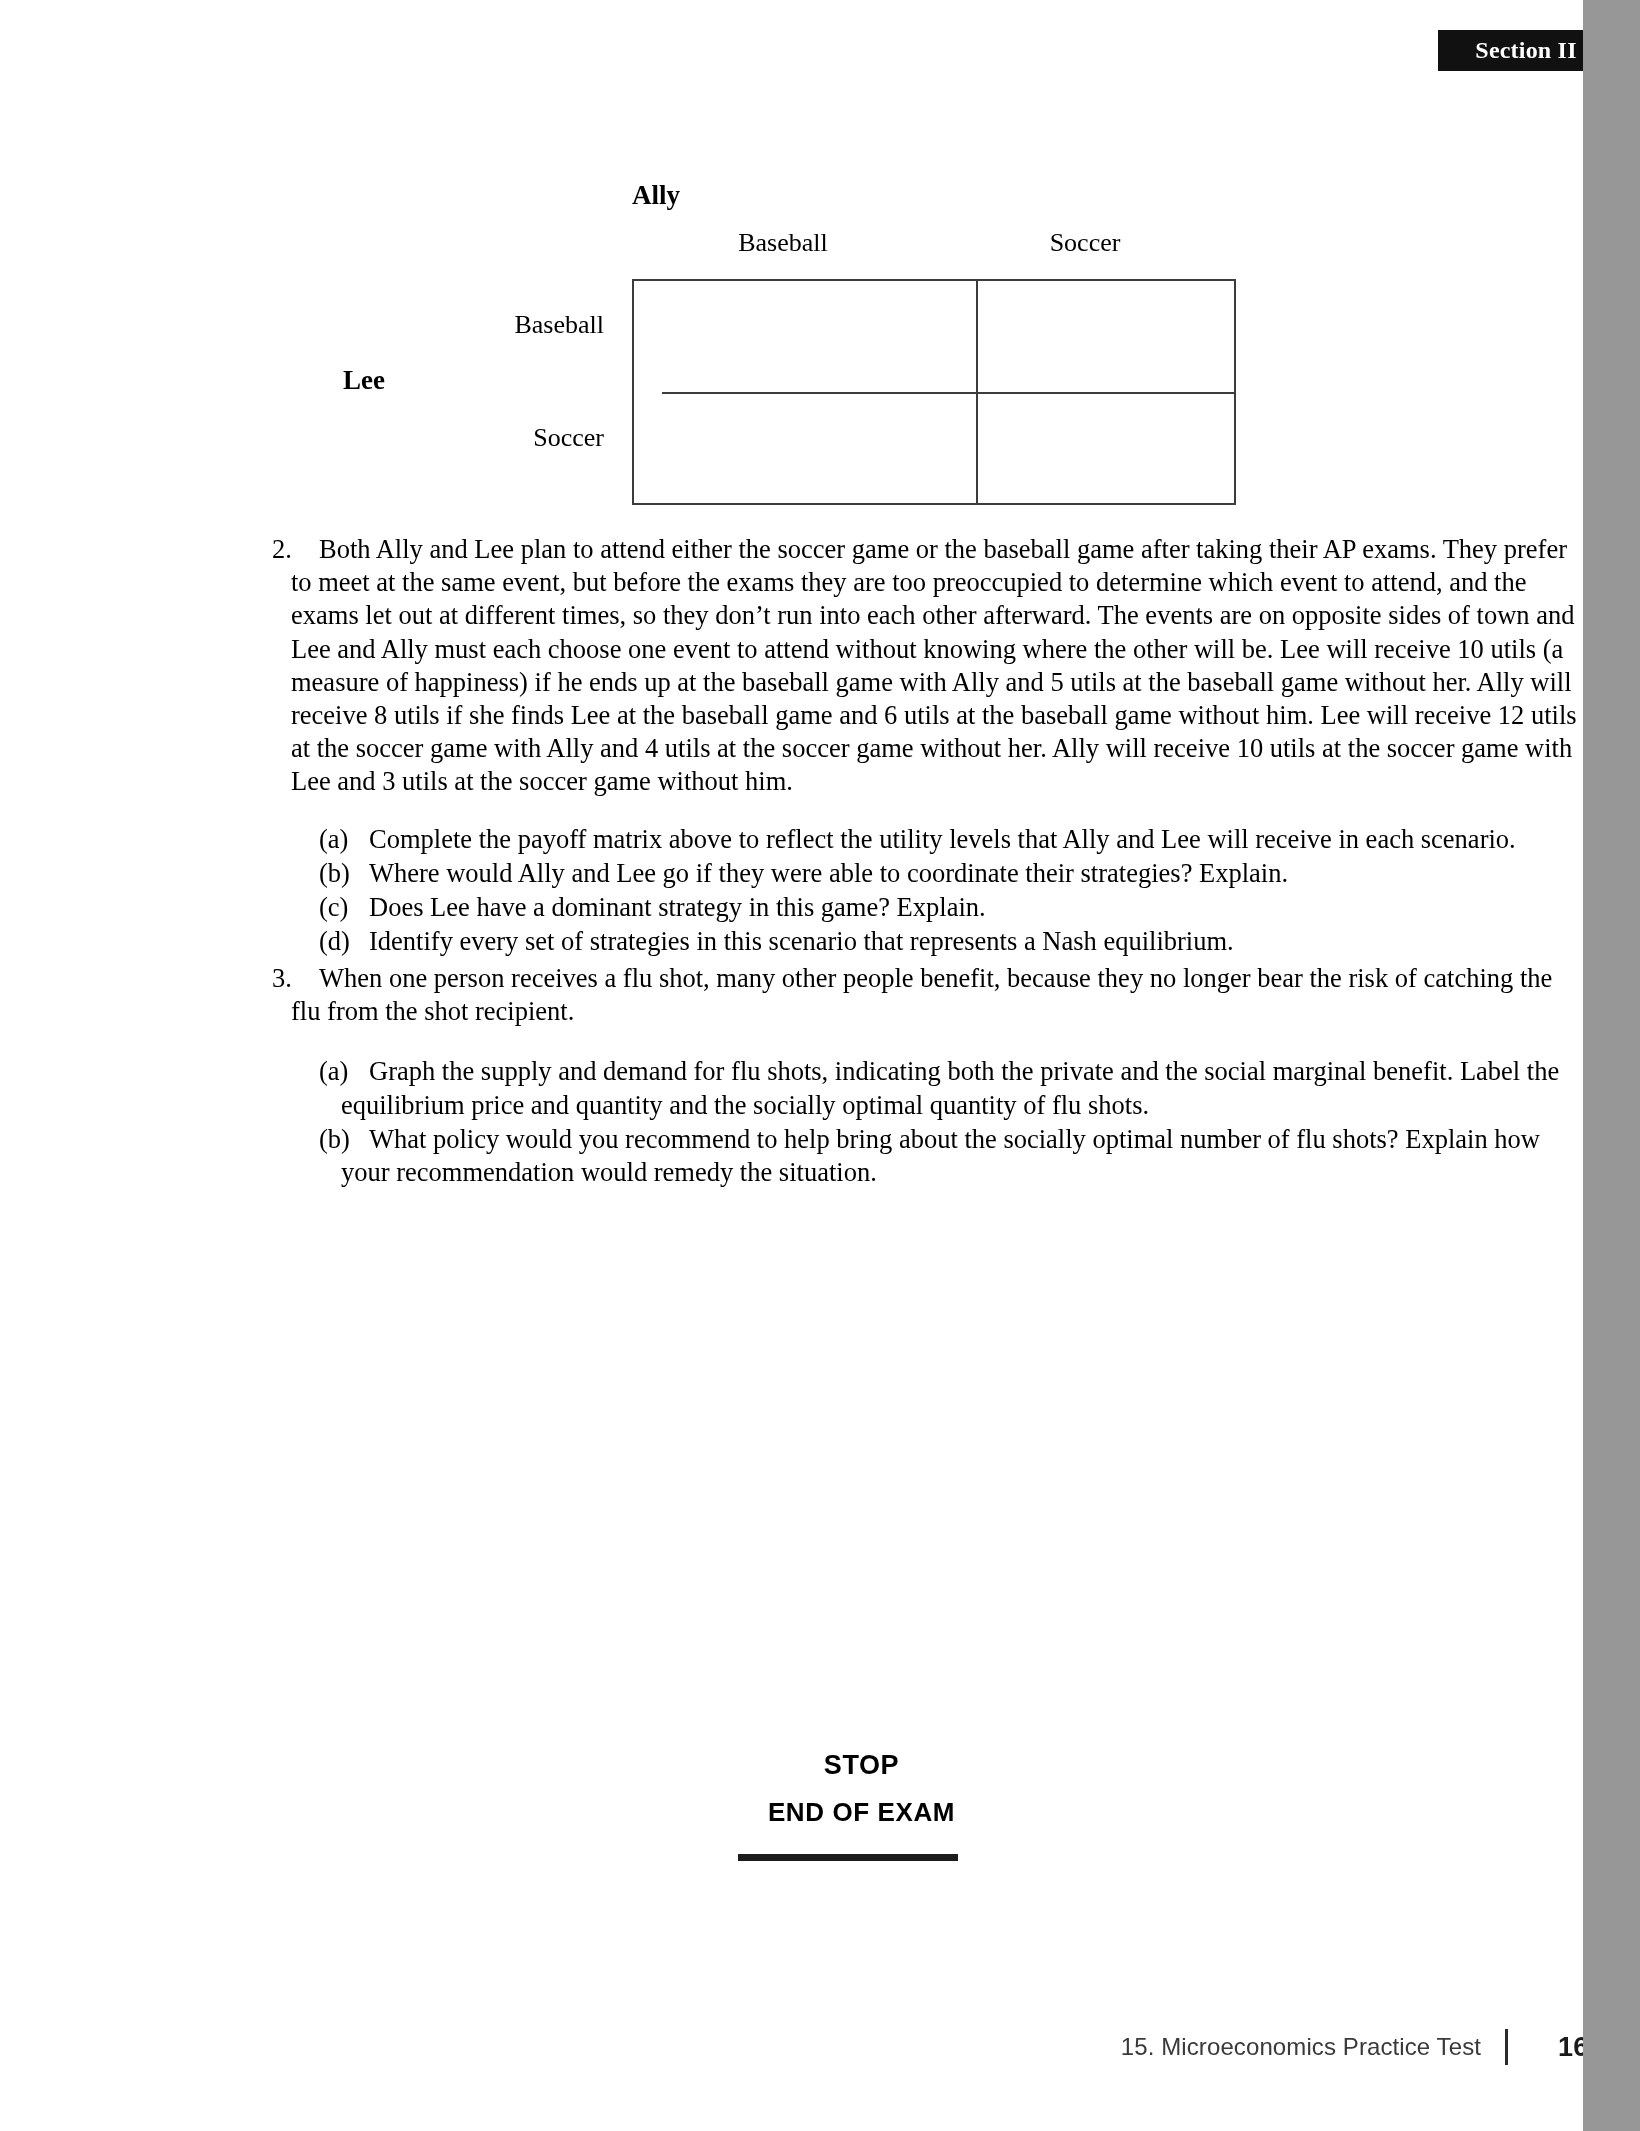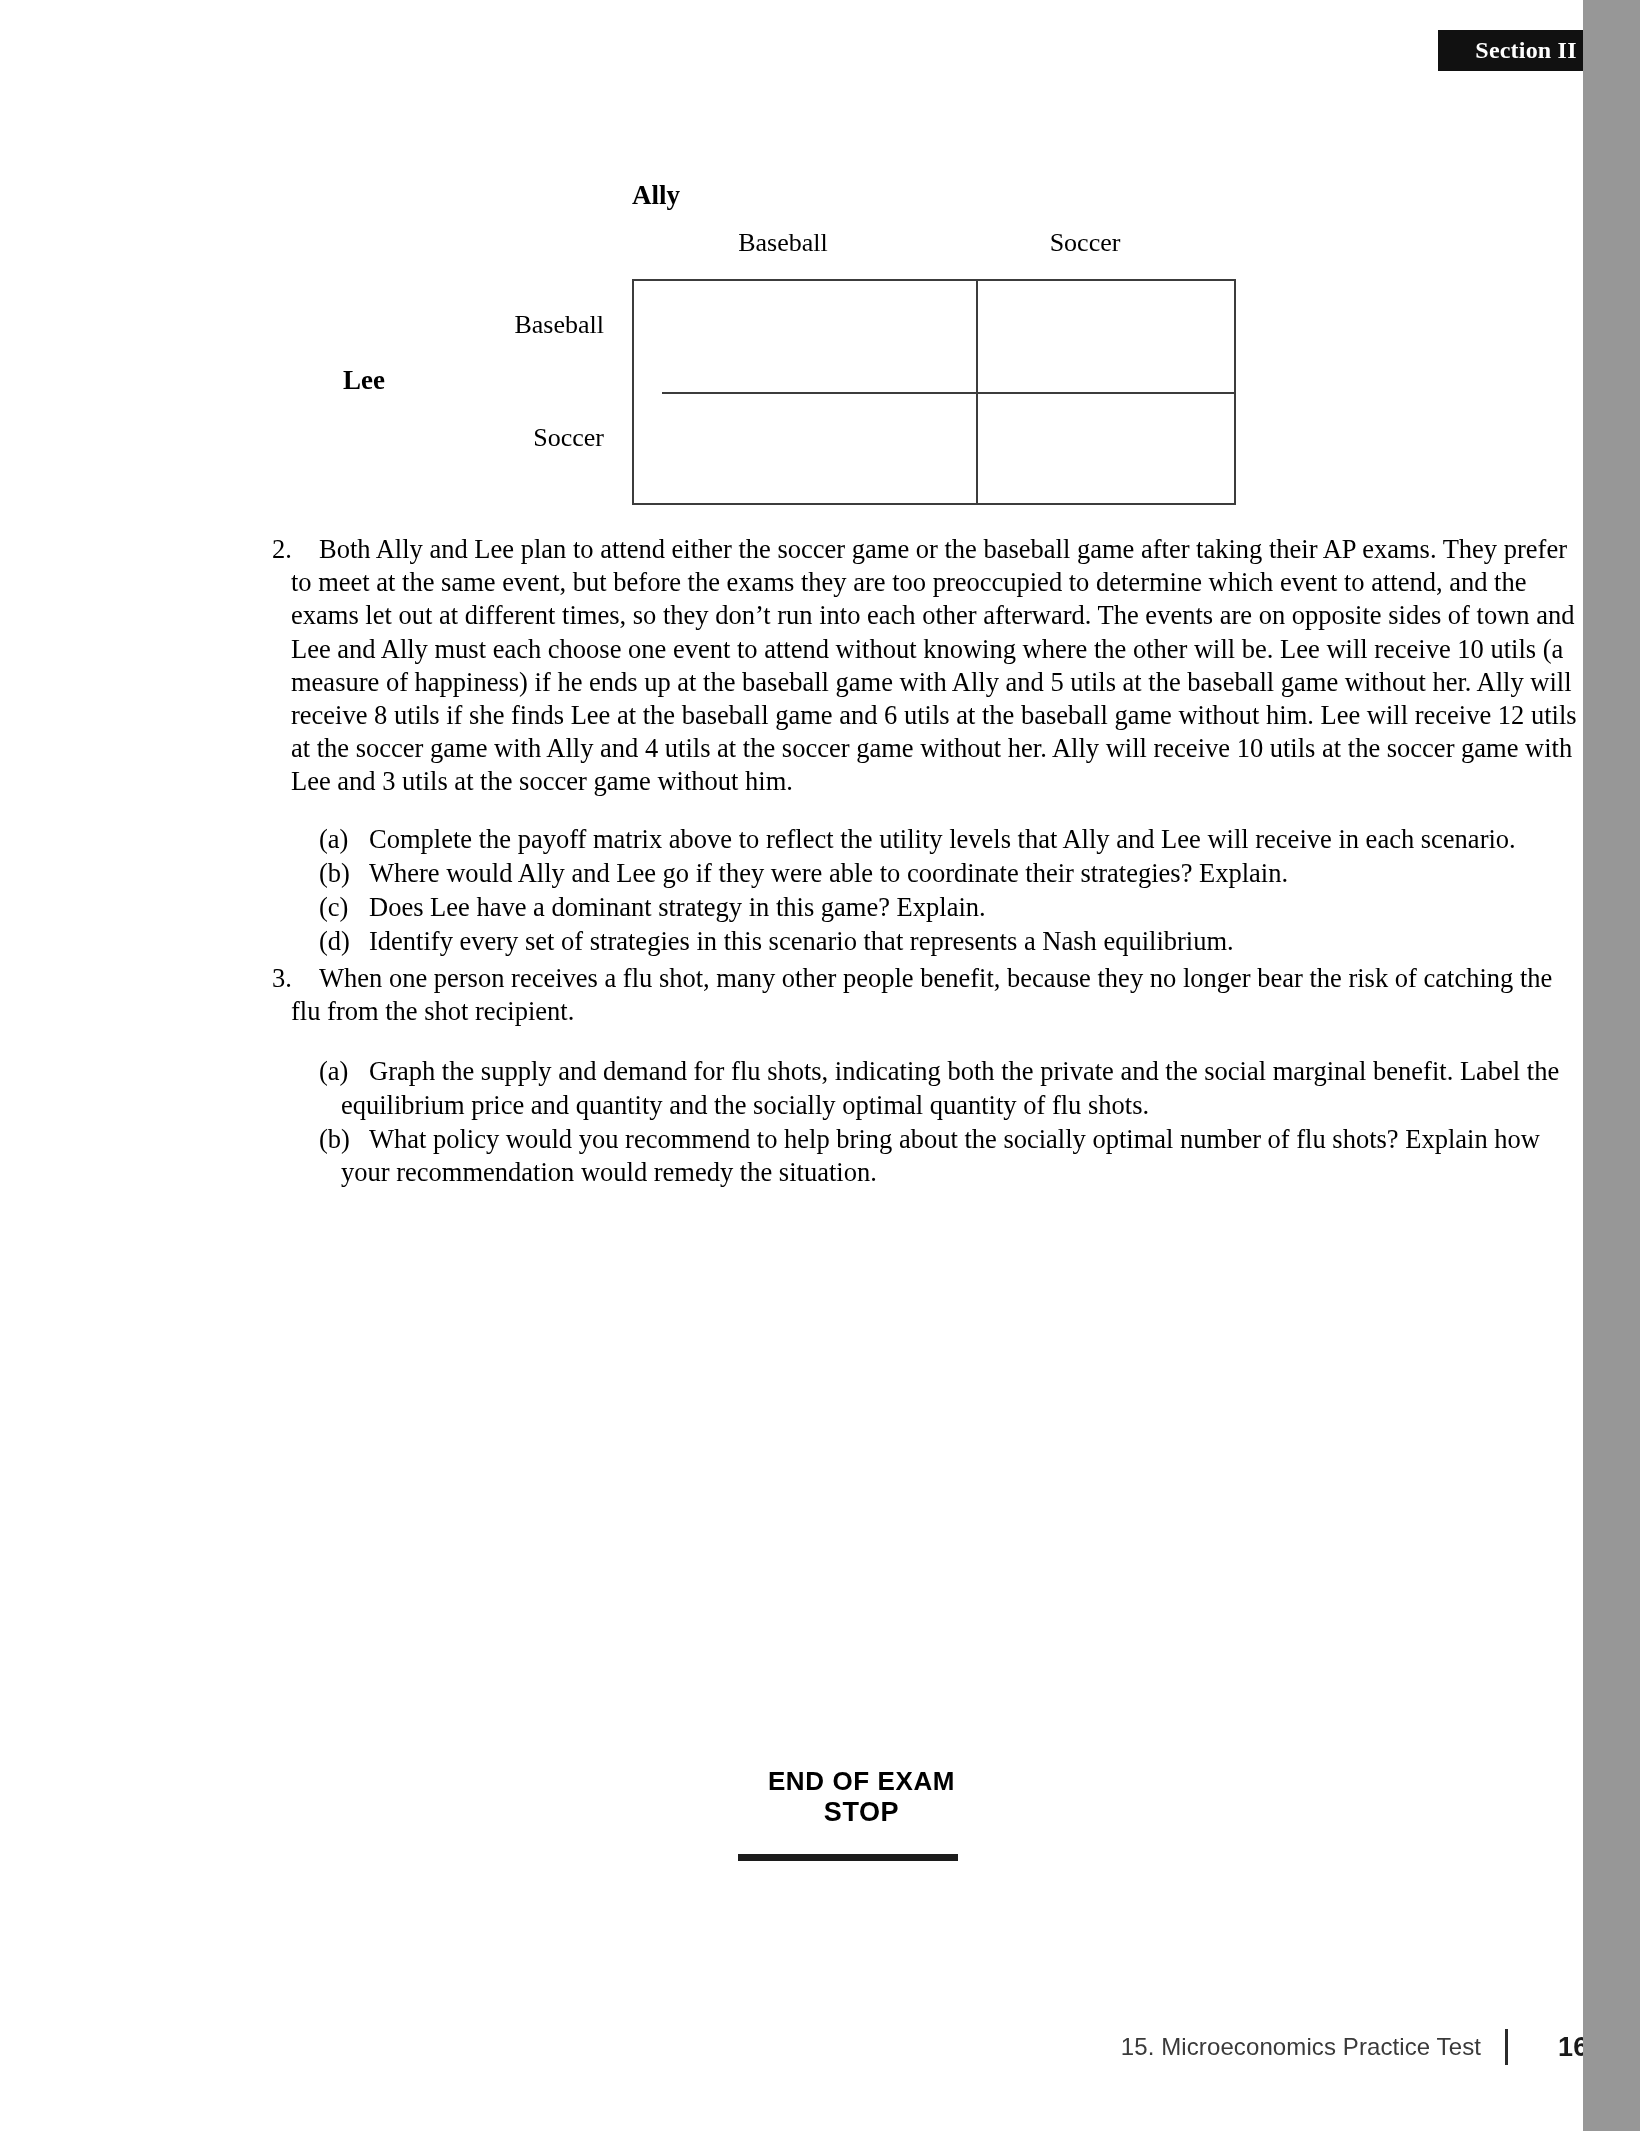--- a/index.html
+++ b/index.html
@@ -291,22 +291,22 @@
         <span>Graph the supply and demand for flu shots, indicating both the private and the social marginal benefit. Label the equilibrium price and quantity and the socially optimal quantity of flu shots.</span>
       </li>
       <li class="sub-item hanging">
         <span class="sub-label">(b)</span>
         <span>What policy would you recommend to help bring about the socially optimal number of flu shots? Explain how your recommendation would remedy the situation.</span>
       </li>
     </ul>
   </div>
 
   <div id="stop-block">
+    <div id="stop-word">STOP</div>
     <div id="end-word">END OF EXAM</div>
-    <div id="stop-word">STOP</div>
     <div id="stop-rule"></div>
   </div>
 
   <div id="footer">
     <span id="footer-title">15.  Microeconomics Practice Test</span>
     <span id="footer-sep"></span>
     <span id="footer-page">165</span>
   </div>
 
 </div>

